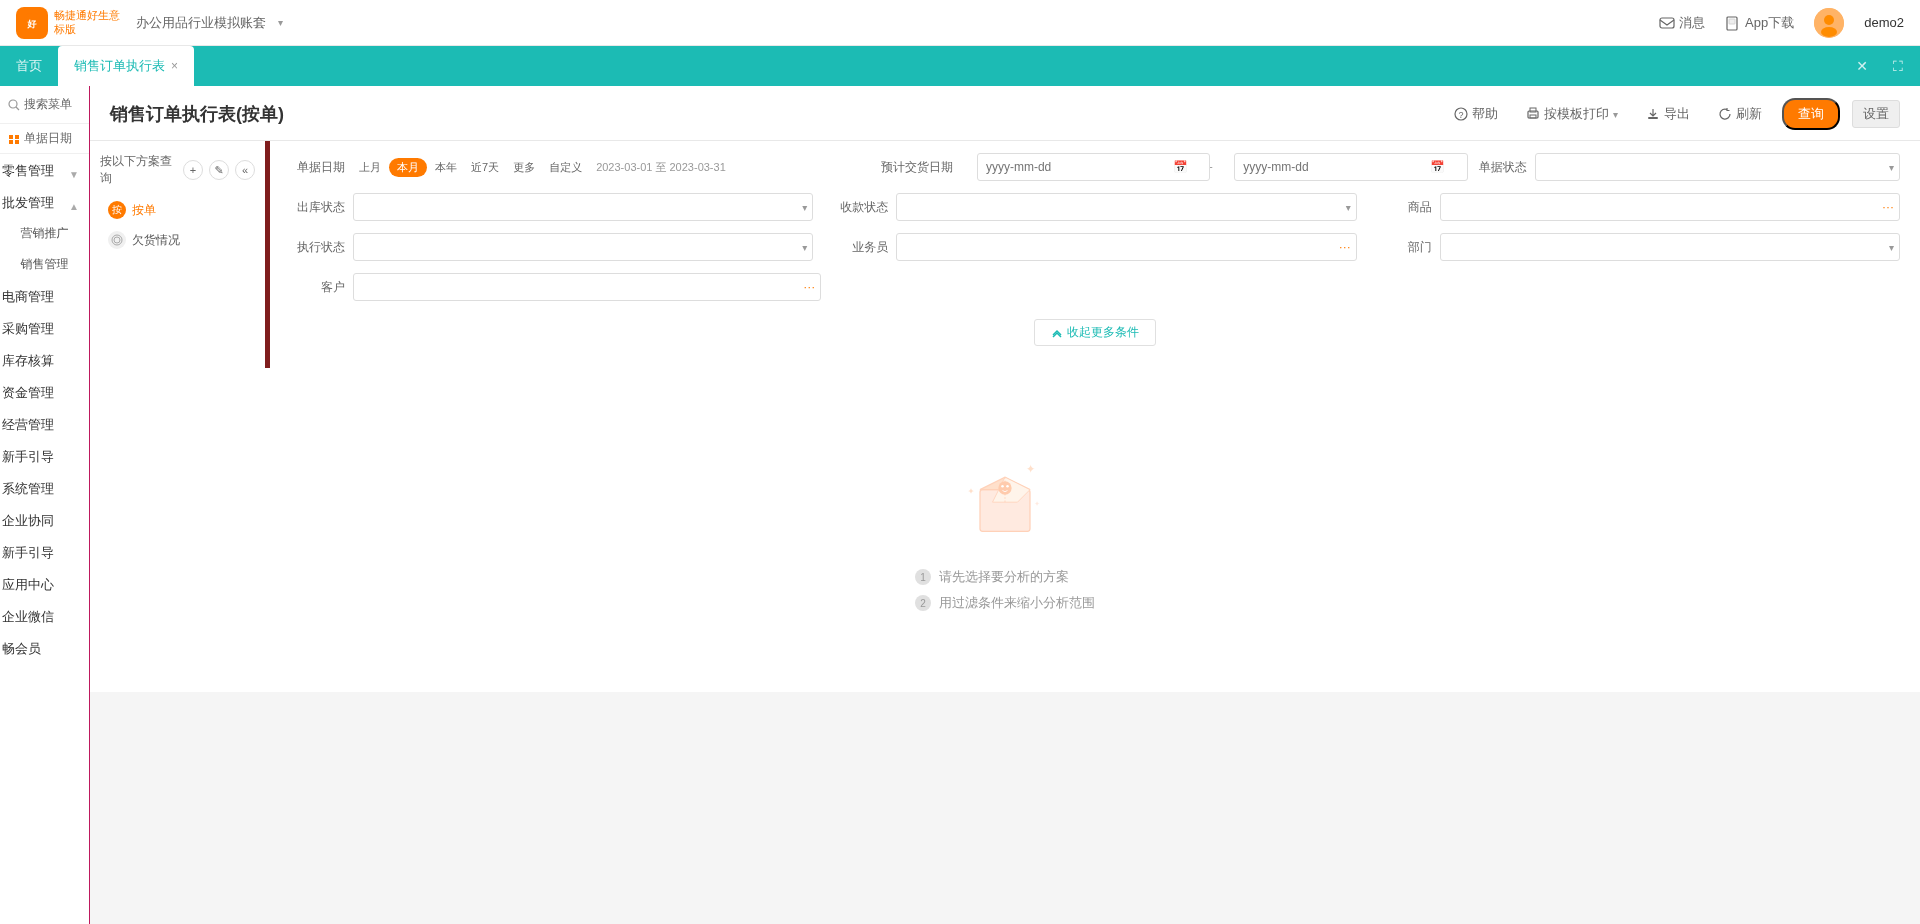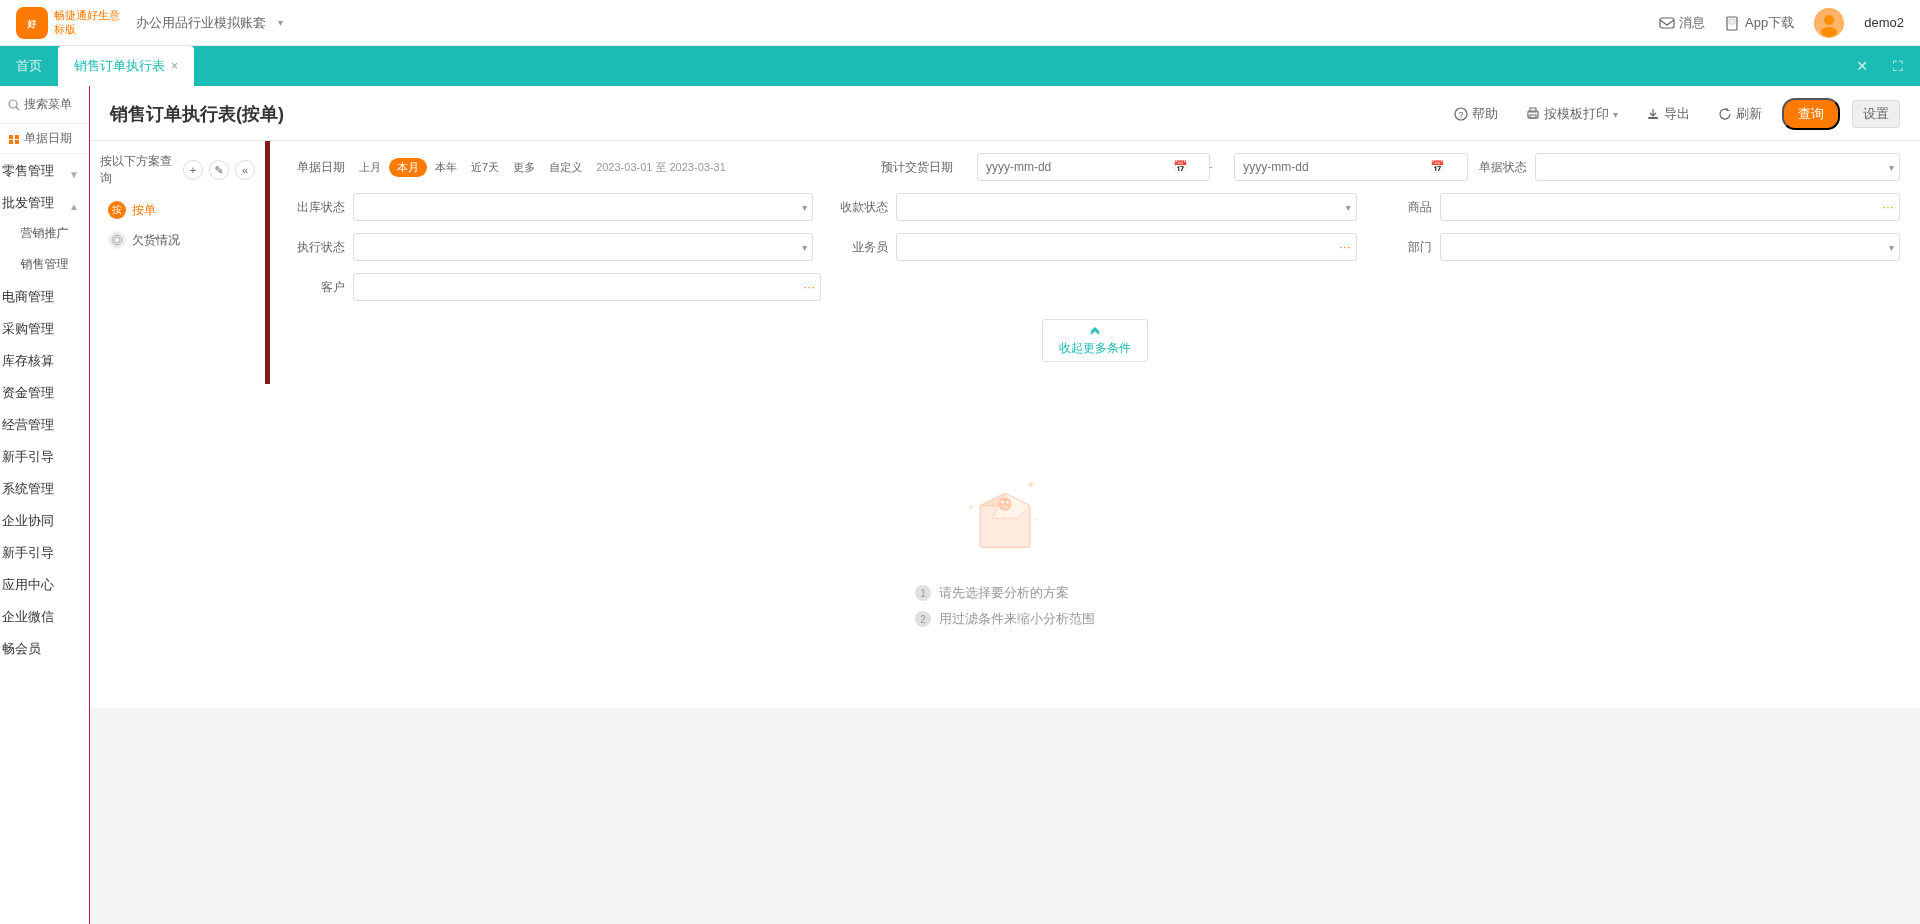--- a/index.html
+++ b/index.html
@@ -415,21 +415,20 @@
       display: flex;
       align-items: center;
       gap: 4px;
       color: #1cbbb4;
       font-size: 12px;
       cursor: pointer;
       border: 1px solid #e0e0e0;
       padding: 4px 16px;
       border-radius: 3px;
       background: #fff;
-      flex-direction: column;
     }
 
     
     .empty-state {
       display: flex;
       flex-direction: column;
       align-items: center;
       justify-content: center;
       padding: 80px 20px;
       background: #fff;

